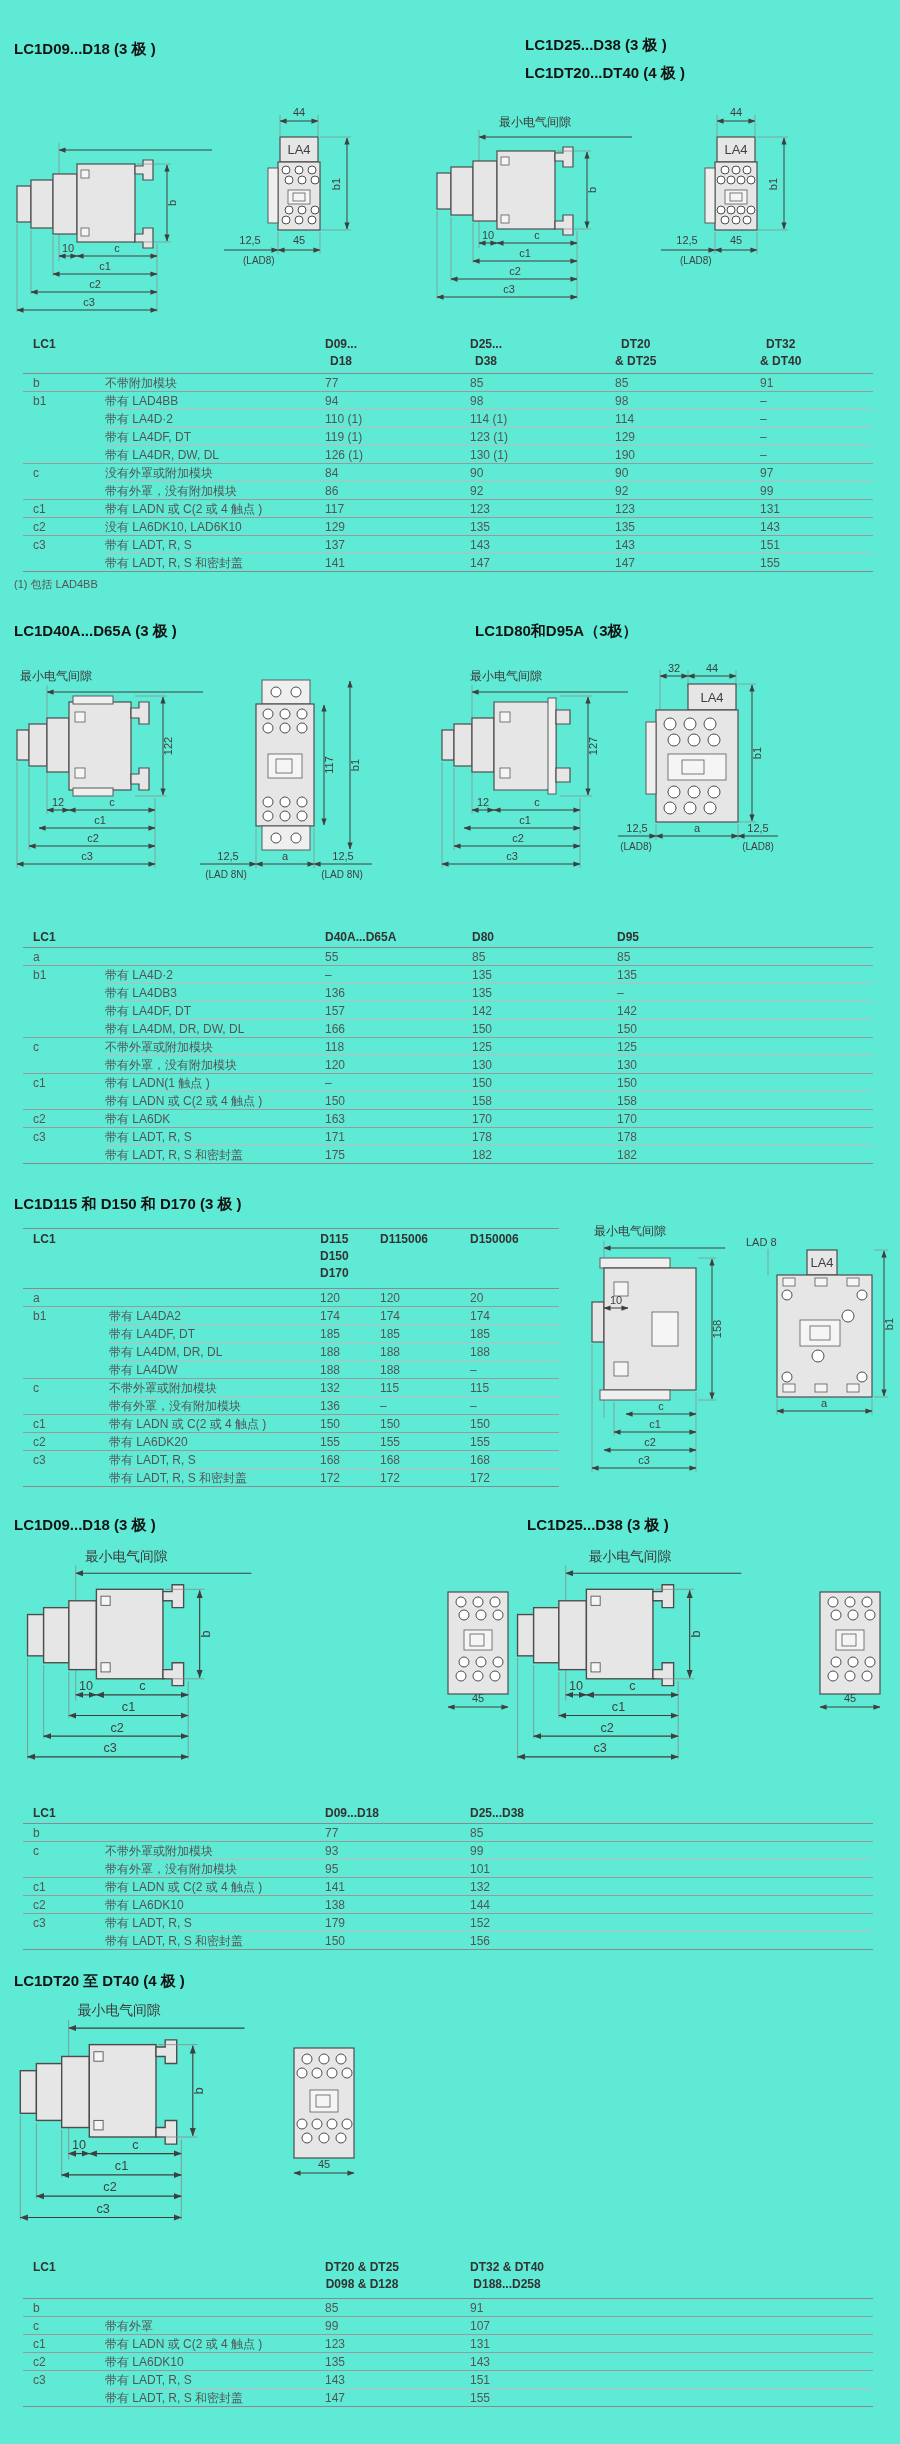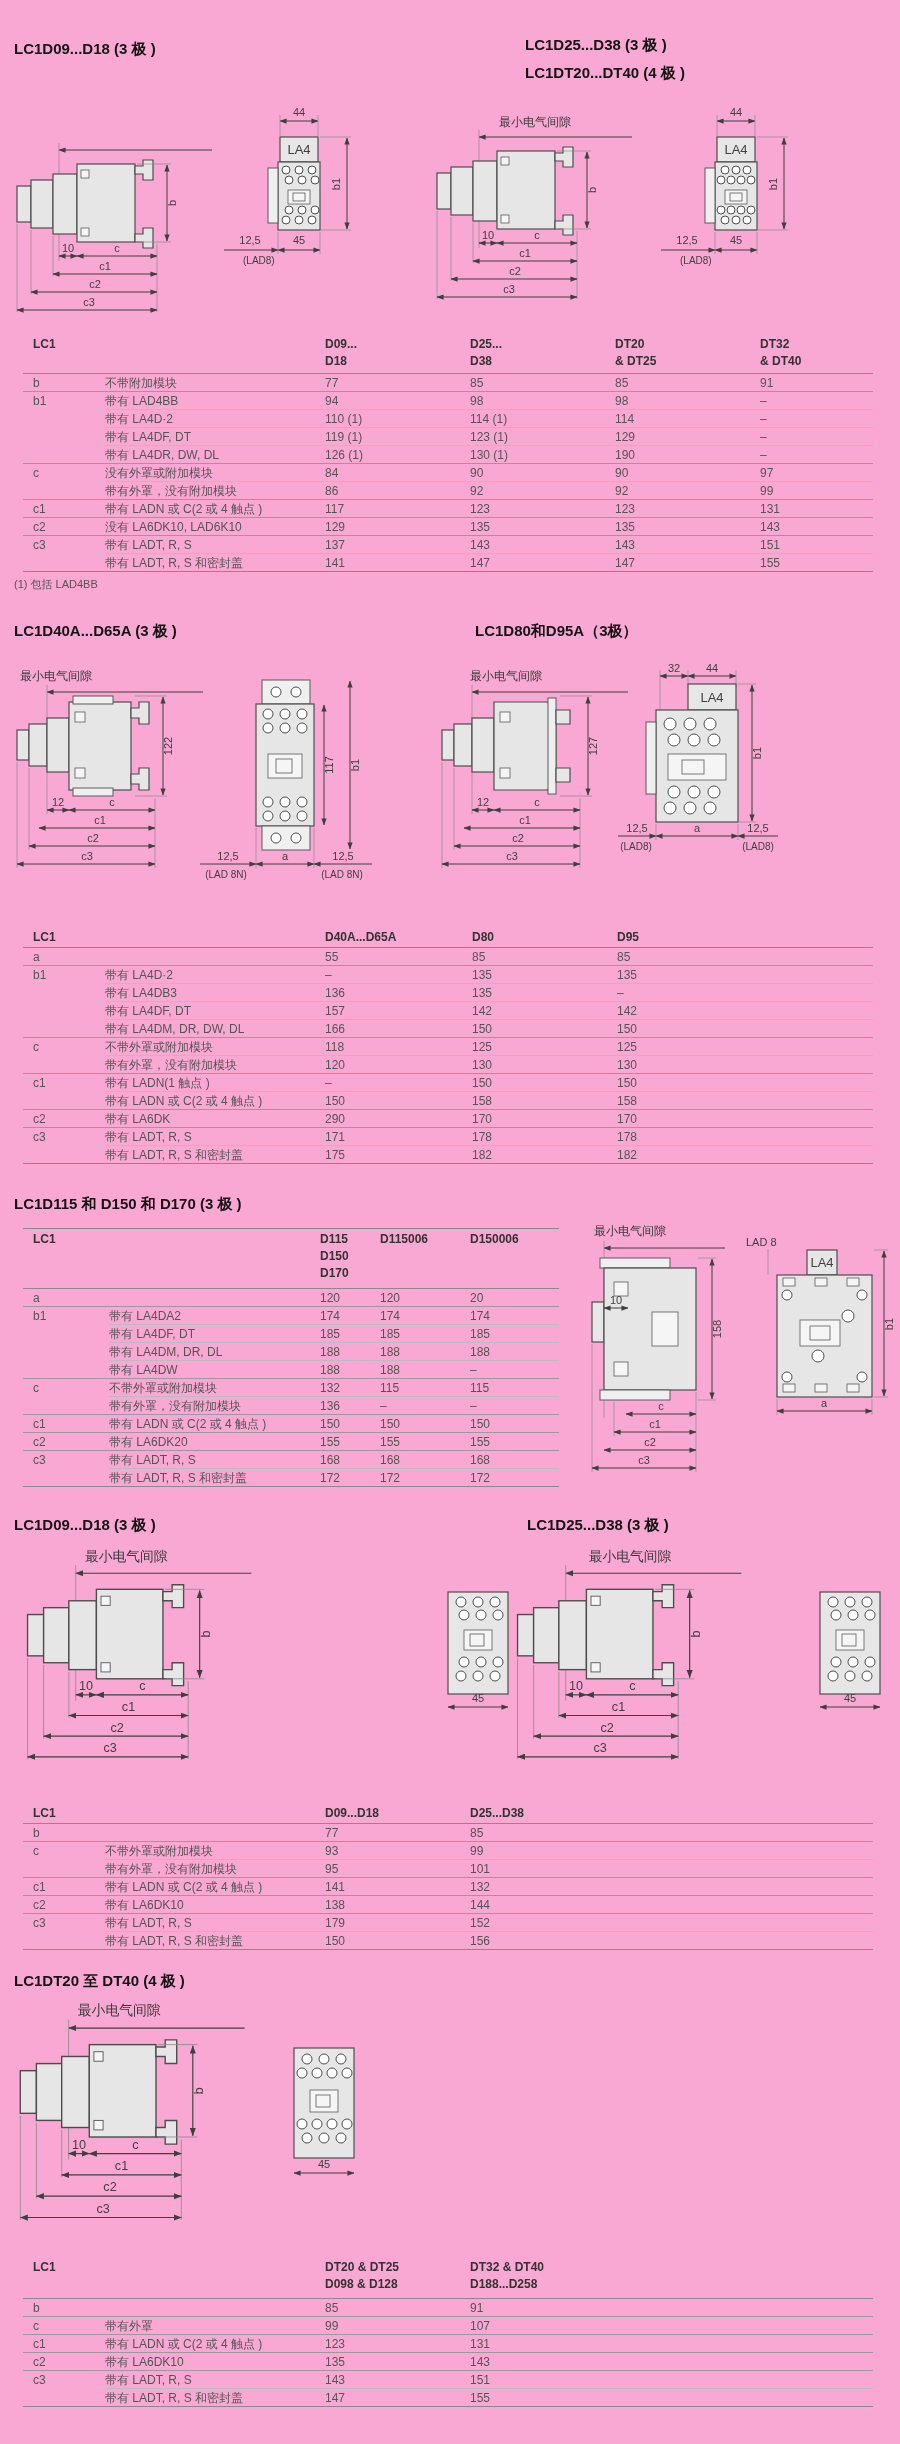--- a/index.html
+++ b/index.html
@@ -1,17 +1,17 @@
 <!DOCTYPE html>
 <html><head>
 <meta charset="utf-8">
 <style>
   html,body { margin:0; padding:0; background:#ffffff; }
-  .page { position:relative; width:900px; height:2444px; background:#f9a8d4; overflow:hidden;
-          font-family:"Liberation Sans", sans-serif; color:#4a4a4a; }
+  .page { position:relative; width:900px; height:2444px; background:#5eead4; overflow:hidden;
+          font-family:"Liberation Sans", sans-serif; color:#4a4a4a;text-align:center; }
   .title { position:absolute; font-size:15px; font-weight:bold; color:#141414; white-space:nowrap; }
   .dtable { position:absolute; }
   .thead-cell { position:absolute; font-size:12px; font-weight:bold; color:#333; line-height:17px; white-space:nowrap; }
   .trow { position:absolute; left:0; right:0; }
   .cell { position:absolute; top:3px; font-size:12px; color:#555; line-height:14px; white-space:nowrap; }
   .rline { position:absolute; top:0; right:0; height:1px; background:#bcbcbc; }
   .rline.full { left:0 !important; background:#9a9a9a; }
   .rule { position:absolute; left:0; width:100%; height:1px; background:#8a8a8a; }
   .footnote { position:absolute; font-size:11px; color:#555; white-space:nowrap; }
   svg.drw { position:absolute; overflow:visible; }
@@ -516,21 +516,21 @@
         <div class="rline" style="left:82px"></div>
         <div class="cell" style="left:82px">带有 LADN 或 C(2 或 4 触点 )</div>
         <div class="cell" style="left:302px">150</div>
         <div class="cell" style="left:449px">158</div>
         <div class="cell" style="left:594px">158</div>
       </div>
       <div class="trow" style="top:183px; height:18px">
         <div class="rline full" style="left:0px"></div>
         <div class="cell" style="left:10px">c2</div>
         <div class="cell" style="left:82px">带有 LA6DK</div>
-        <div class="cell" style="left:302px">290</div>
+        <div class="cell" style="left:302px">163</div>
         <div class="cell" style="left:449px">170</div>
         <div class="cell" style="left:594px">170</div>
       </div>
       <div class="trow" style="top:201px; height:18px">
         <div class="rline full" style="left:0px"></div>
         <div class="cell" style="left:10px">c3</div>
         <div class="cell" style="left:82px">带有 LADT, R, S</div>
         <div class="cell" style="left:302px">171</div>
         <div class="cell" style="left:449px">178</div>
         <div class="cell" style="left:594px">178</div>

